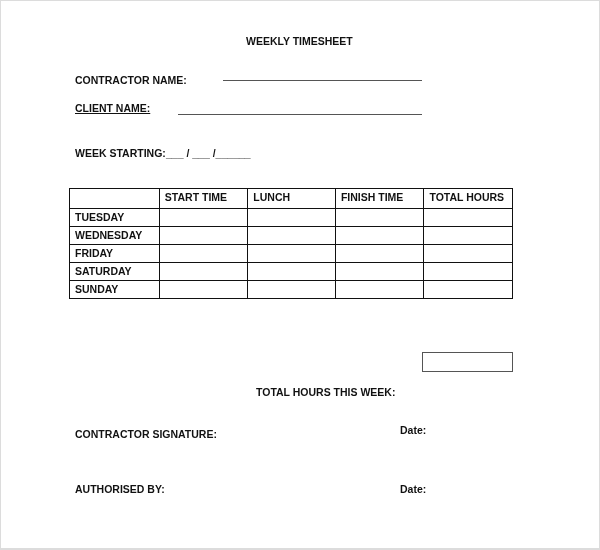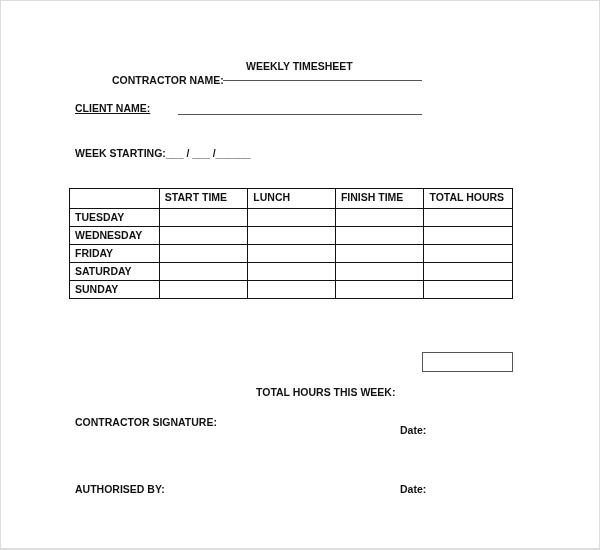--- a/index.html
+++ b/index.html
@@ -8,21 +8,21 @@
       position: relative; overflow: hidden;
       font-family: "Liberation Sans", "DejaVu Sans", sans-serif;
       color: #111;
     }
     .page-frame {
       position: absolute; left: 0; top: 0; width: 598px; height: 547px;
       border-top: 1px solid #dcdcdc; border-left: 1px solid #dcdcdc;
       border-right: 2px solid #dcdcdc; border-bottom: 2px solid #dcdcdc;
     }
     .lbl { position: absolute; font-size: 10.5px; font-weight: bold; letter-spacing: 0; white-space: nowrap; }
-    .title { left: 246px; top: 60px; text-align: center; }
+    .title { left: 246px; top: 35px; text-align: center; }
     .line { position: absolute; height: 0; border-top: 1.5px solid #555; }
     table.ts {
       position: absolute; left: 69px; top: 188px; width: 444px;
       border-collapse: collapse; font-size: 10.5px; font-weight: bold;
     }
     table.ts td, table.ts th {
       border: 1.3px solid #111; padding: 0 5px; text-align: left;
       height: 17px; line-height: 17px; font-weight: bold;
     }
     table.ts th { height: 19px; vertical-align: top; line-height: 16px; }
@@ -32,21 +32,21 @@
       border: 1.3px solid #555;
     }
   </style>
 </head>
 <body>
 
 <div class="page-frame"></div>
 
 <div class="lbl title">WEEKLY TIMESHEET</div>
 
-<div class="lbl" style="left:75px; top:74px;margin-left:37px;">CONTRACTOR NAME:</div>
+<div class="lbl" style="left:75px; top:74px;">CONTRACTOR NAME:</div>
 <div class="line" style="left:223px; top:80px; width:199px;"></div>
 
 <div class="lbl" style="left:75px; top:102px;text-decoration:underline;">CLIENT NAME:</div>
 <div class="line" style="left:178px; top:114px; width:244px;"></div>
 
 <div class="lbl" style="left:75px; top:147px;">WEEK STARTING:</div>
 <div class="lbl" style="left:166px; top:147px;">___  / ___  /______</div>
 
 <table class="ts">
   <tbody>
@@ -91,17 +91,17 @@
     <td></td>
     <td></td>
     <td></td>
   </tr>
 </tbody>
   </table>
 
 <div class="lbl" style="left:256px; top:386px;">TOTAL HOURS THIS WEEK:</div>
 <div class="total-box"></div>
 
-<div class="lbl" style="left:75px; top:416px;">CONTRACTOR SIGNATURE:</div>
+<div class="lbl" style="left:75px; top:428px;">CONTRACTOR SIGNATURE:</div>
 <div class="lbl" style="left:400px; top:424px;">Date:</div>
 
 <div class="lbl" style="left:75px; top:483px;">AUTHORISED BY:</div>
 <div class="lbl" style="left:400px; top:483px;">Date:</div>
 
 </body></html>

